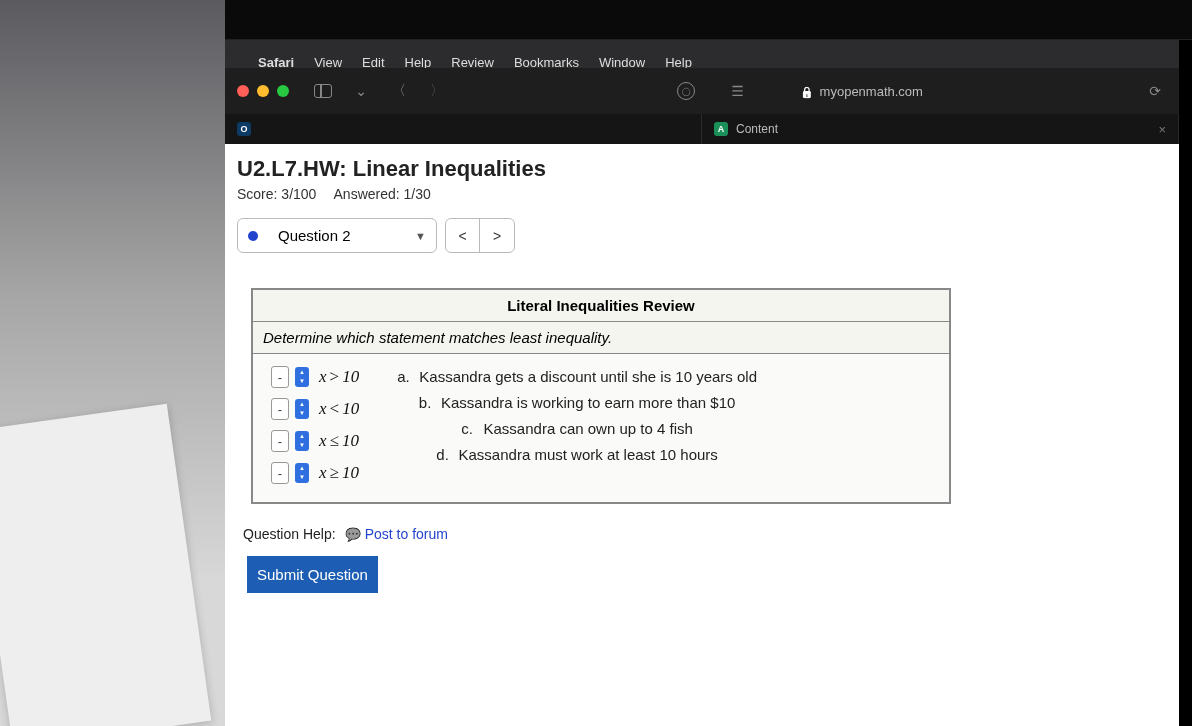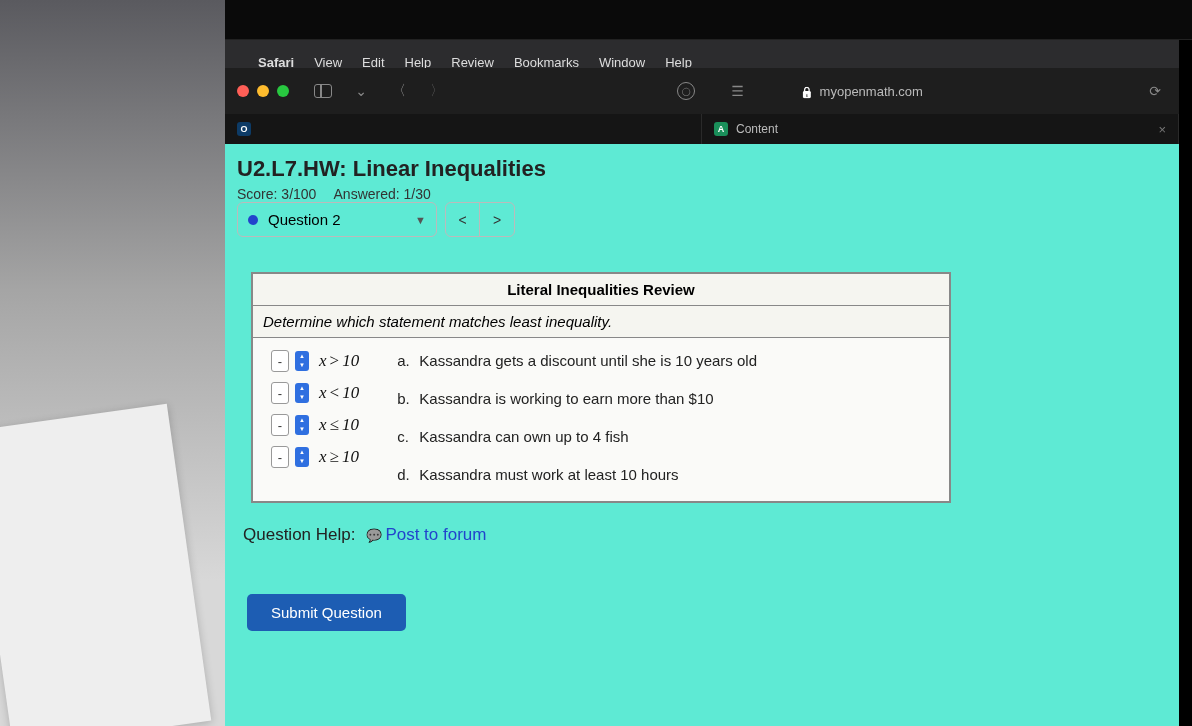--- a/index.html
+++ b/index.html
@@ -200,48 +200,48 @@
       color: #777;
       font-size: 13px;
     }
     
     .page {
       position: absolute;
       top: 144px;
       left: 225px;
       right: 13px;
       bottom: 0;
-      background: #5eead4;
+      background: #ffffff;
       padding: 12px 20px 20px 12px;
       overflow: hidden;
     }
     .hw-title {
       font-size: 22px;
       font-weight: 700;
       color: #222;
       margin-bottom: 4px;
     }
     .hw-score {
       font-size: 14px;
       color: #333;
-      margin-bottom: 0;
+      margin-bottom: 16px;
     }
     .hw-score span { margin-right: 14px; }
     .question-nav {
       display: flex;
       gap: 8px;
       margin-bottom: 22px;
     }
     .qselect {
       display: flex;
       align-items: center;
       border: 1px solid #bbb;
       border-radius: 6px;
       padding: 8px 10px;
-      gap: 10px;
+      gap: 20px;
       font-size: 15px;
       min-width: 200px;
       cursor: pointer;
     }
     .qselect .dot {
       width: 10px;
       height: 10px;
       border-radius: 50%;
       background: #2244cc;
     }
@@ -296,24 +296,25 @@
       gap: 38px;
     }
     .match-left {
       display: flex;
       flex-direction: column;
       gap: 10px;
     }
     .match-right {
       display: flex;
       flex-direction: column;
-      gap: 21px;
+      gap: 9px;
       font-size: 15px;
       color: #222;
       padding-top: 2px;
+      align-items: center;
     }
     .match-item {
       display: flex;
       align-items: center;
       gap: 6px;
     }
     .answer-box {
       display: inline-flex;
       align-items: center;
       border: 1px solid #999;
@@ -353,44 +354,43 @@
       font-style: normal;
       margin: 0 3px;
     }
     .opt-letter {
       width: 18px;
       display: inline-block;
     }
     
     .help-row {
       margin: 22px 0 14px 6px;
-      font-size: 17px;
+      font-size: 14px;
       color: #222;
     }
     .help-link {
       color: #2244cc;
       cursor: pointer;
       margin-left: 6px;
     }
     .help-link .chat-icon::before {
       content: "💬";
       filter: grayscale(1) brightness(0.6);
       margin-right: 3px;
       font-size: 13px;
     }
     .submit-btn {
       display: inline-block;
       background: #1d5db3;
       color: #fff;
-      padding: 10px 24px;
+      padding: 10px 10px;
       font-size: 15px;
-      border-radius: 5px;
+      border-radius: 0;
       cursor: pointer;
       margin-left: 10px;
-      margin-top: 35px;
     }
     
     .paper-notes {
       position: absolute;
       left: -10px;
       bottom: -10px;
       width: 200px;
       height: 320px;
       background: #eee;
       transform: rotate(-8deg);

